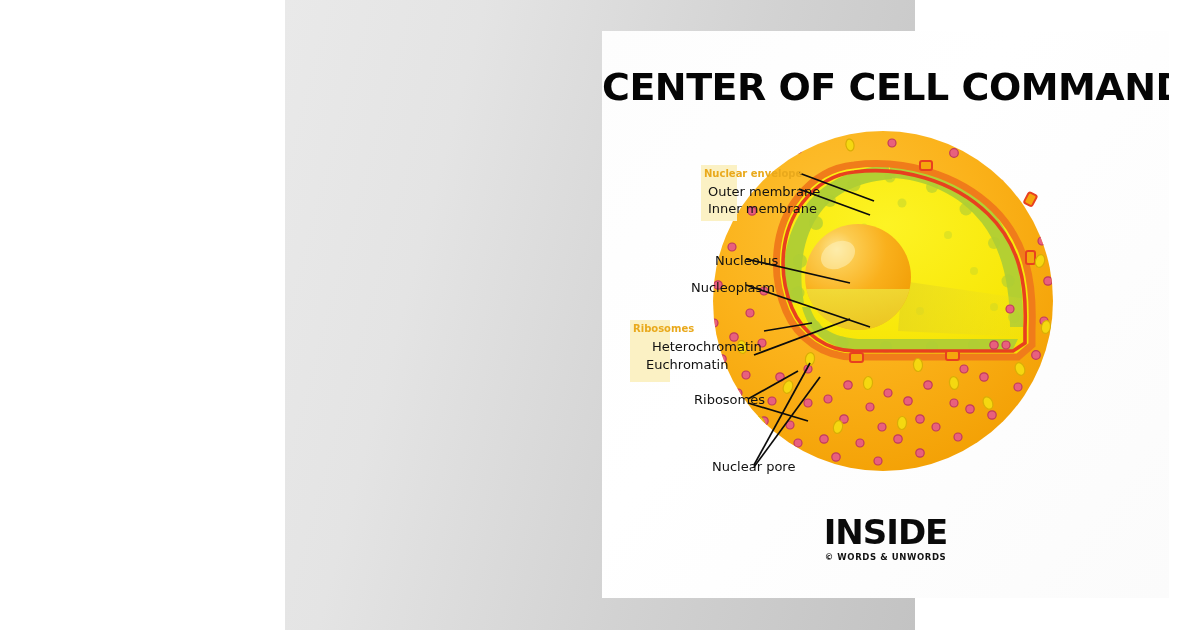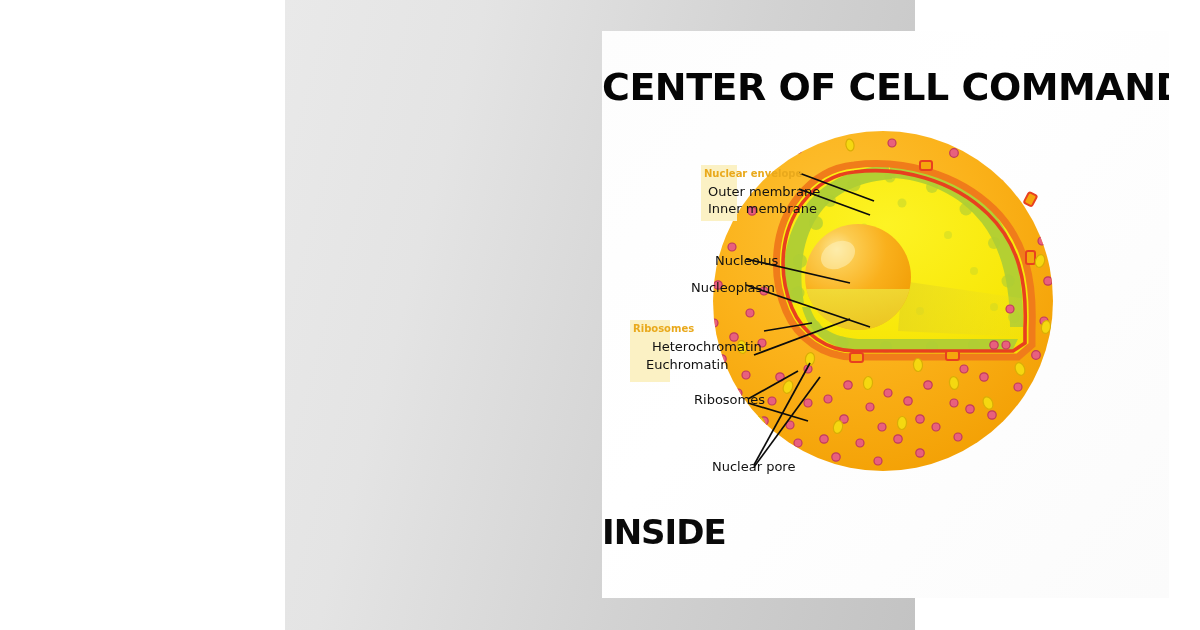--- a/index.html
+++ b/index.html
@@ -42,20 +42,21 @@
     letter-spacing: -0.5px;
     color: #050505;
     white-space: nowrap;
   }
 
   
   .brand-word {
     position: absolute;
     left: 0; top: 481px;
     width: 567px;
+    text-align: center;
     font-family: "DejaVu Sans", sans-serif;
     font-weight: bold;
     font-size: 34px;
     letter-spacing: -1px;
     color: #0a0a0a;
   }
   .brand-sub {
     position: absolute;
     left: 0; top: 521px;
     width: 567px;
@@ -339,17 +340,18 @@
       <div class="lbl lbl-plain" style="left:89px;  top:249px;">Nucleoplasm</div>
 
       <div class="lbl lbl-head" style="left:31px; top:292px;">Ribosomes</div>
       <div class="lbl lbl-sub" style="left:33px; top:308px;margin-left:17px;">Heterochromatin</div>
       <div class="lbl lbl-sub" style="left:44px; top:326px;">Euchromatin</div>
 
       <div class="lbl lbl-plain" style="left:92px; top:361px;">Ribosomes</div>
       <div class="lbl lbl-plain" style="left:110px; top:428px;text-align:center;">Nuclear pore</div>
 
       <div class="brand-word">INSIDE</div>
+      <div class="brand-sub">© WORDS &amp; UNWORDS</div>
 
     </div>
   </div>
 
 </div>
 
 </body></html>

